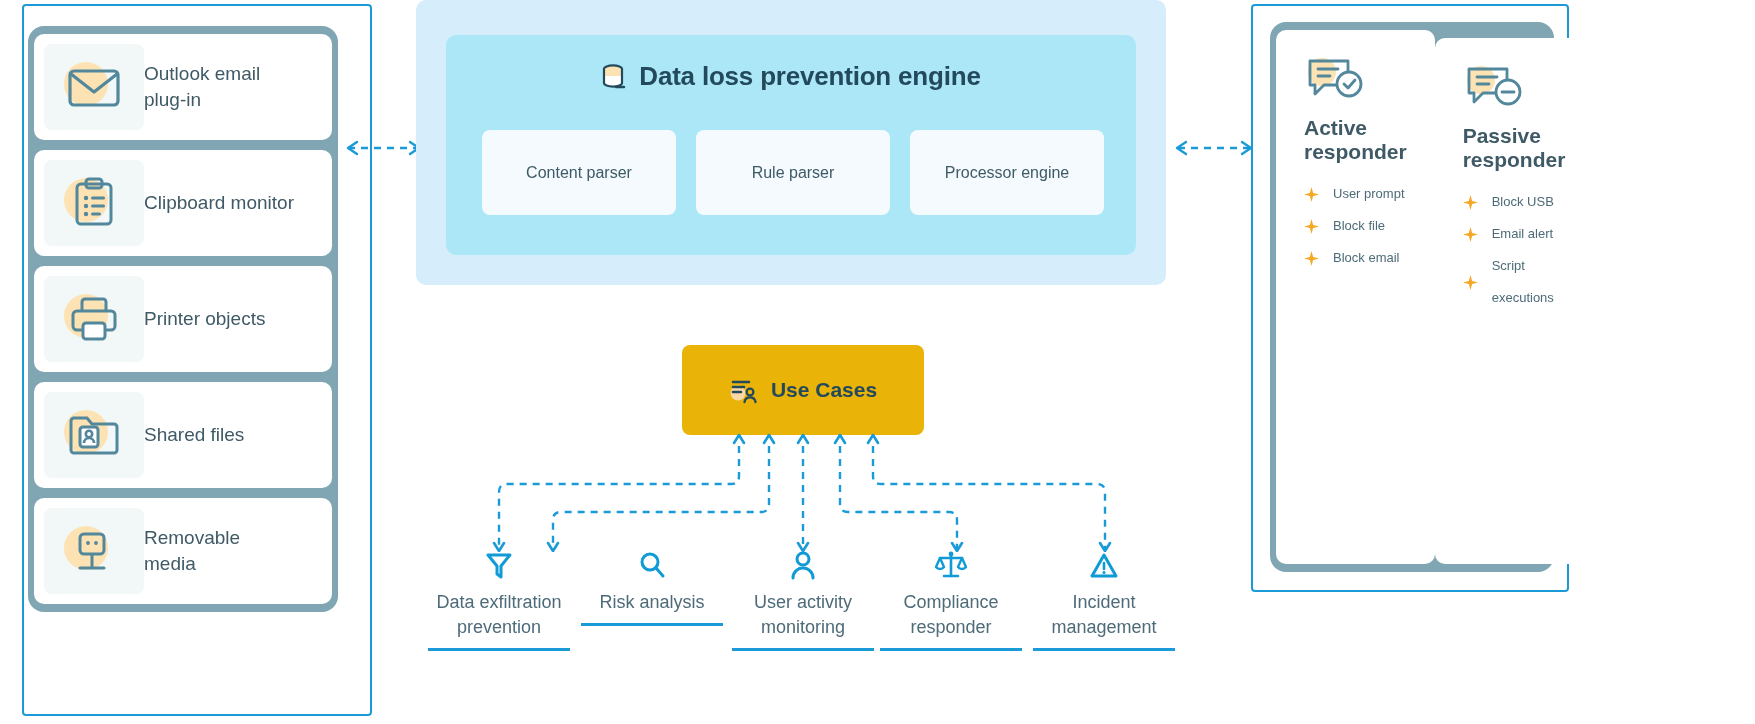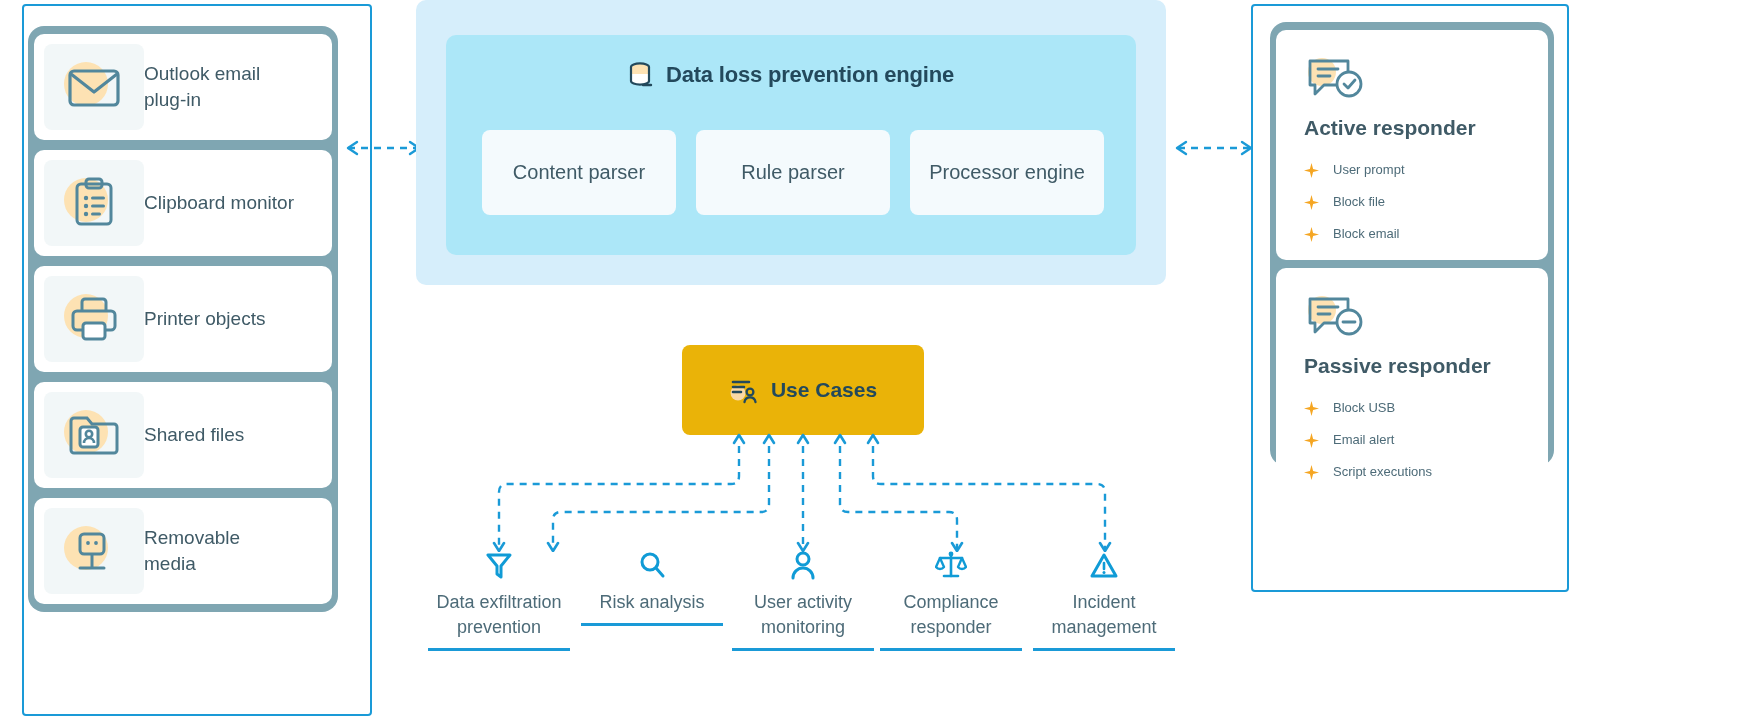--- a/index.html
+++ b/index.html
@@ -80,37 +80,37 @@
     left: 30px; top: 35px;
     width: 690px; height: 220px;
     background: #ace7f8;
     border-radius: 10px;
   }
   .dlp-title {
     position: absolute;
     top: 26px; left: 0; right: 0;
     display: flex; align-items: center; justify-content: center;
     gap: 12px;
-    font-size: 22px;
+    font-size: 26px;
     font-weight: bold;
     color: #23495c;
     letter-spacing: -0.2px;
   }
   .dlp-cards {
     position: absolute;
     top: 95px; left: 36px;
     display: flex;
     gap: 20px;
   }
   .dlp-card {
     width: 194px; height: 85px;
     background: #f4fafd;
     border-radius: 8px;
     display: flex; align-items: center; justify-content: center;
-    font-size: 20px;
+    font-size: 16px;
     color: #3f5a66;
   }
 
   
   .usecase-box {
     position: absolute;
     left: 682px; top: 345px;
     width: 242px; height: 90px;
     background: #eab308;
     border-radius: 8px;
@@ -145,25 +145,25 @@
   .right-outline {
     position: absolute;
     left: 1251px; top: 4px;
     width: 318px; height: 588px;
     border: 2px solid #1a9ad7;
     border-radius: 4px;
   }
   .right-tray {
     position: absolute;
     left: 1270px; top: 22px;
-    width: 284px; height: 444px;
+    width: 284px; height: 550px;
     background: #7fa6b2;
     border-radius: 16px;
     padding: 8px 6px;
-    display: flex; flex-direction: column; justify-content: space-between;
+    display: flex; flex-direction: row; justify-content: space-between;
   }
   .resp-card {
     background: #ffffff;
     border-radius: 10px;
     flex: 1;
     padding: 26px 28px 10px;
   }
   .resp-icon { position: relative; height: 52px; margin-bottom: 8px; }
   .resp-title {
     font-size: 21px; font-weight: bold; color: #3f5a66;

